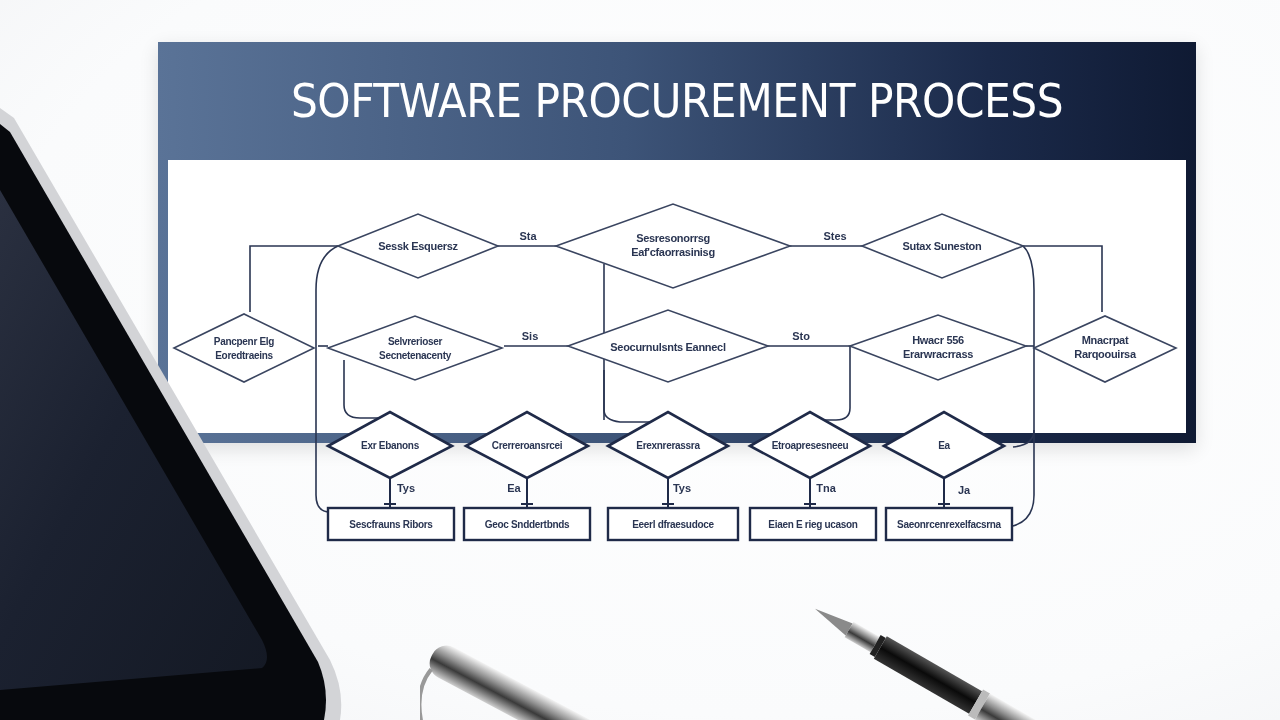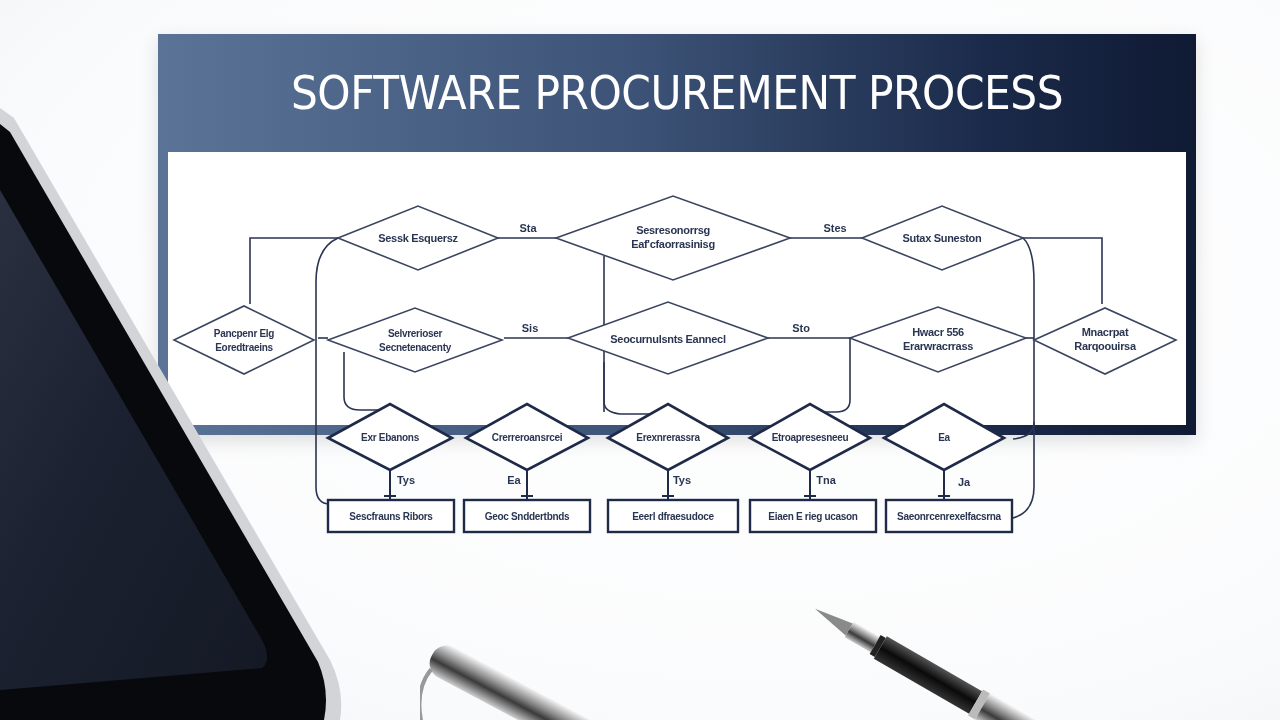--- a/index.html
+++ b/index.html
@@ -3,21 +3,21 @@
 <meta charset="utf-8">
 <style>
   html, body { margin: 0; padding: 0; }
   body {
     width: 1280px; height: 720px; overflow: hidden; position: relative;
     background: #ffffff;
     font-family: "Liberation Sans", sans-serif;
   }
   .scene { position: absolute; inset: 0; background: radial-gradient(ellipse at 60% 40%, #ffffff 0%, #fafbfc 70%, #f2f3f5 100%); }
   .board {
-    position: absolute; left: 158px; top: 34px; width: 1038px; height: 401px;
+    position: absolute; left: 158px; top: 42px; width: 1038px; height: 401px;
     background: linear-gradient(90deg, #5a7397 0%, #3d5478 45%, #1b2a4a 80%, #0f1a33 100%);
     box-shadow: 0 6px 18px rgba(0,0,0,0.12);
   }
   .board-title {
     position: absolute; left: 0; right: 0; top: 0; height: 118px;
     display: flex; align-items: center; justify-content: center;
     color: #ffffff; font-size: 46px; letter-spacing: -0.5px;
     font-family: "DejaVu Sans", sans-serif; font-weight: normal;
     transform: scaleX(0.92);
   }

